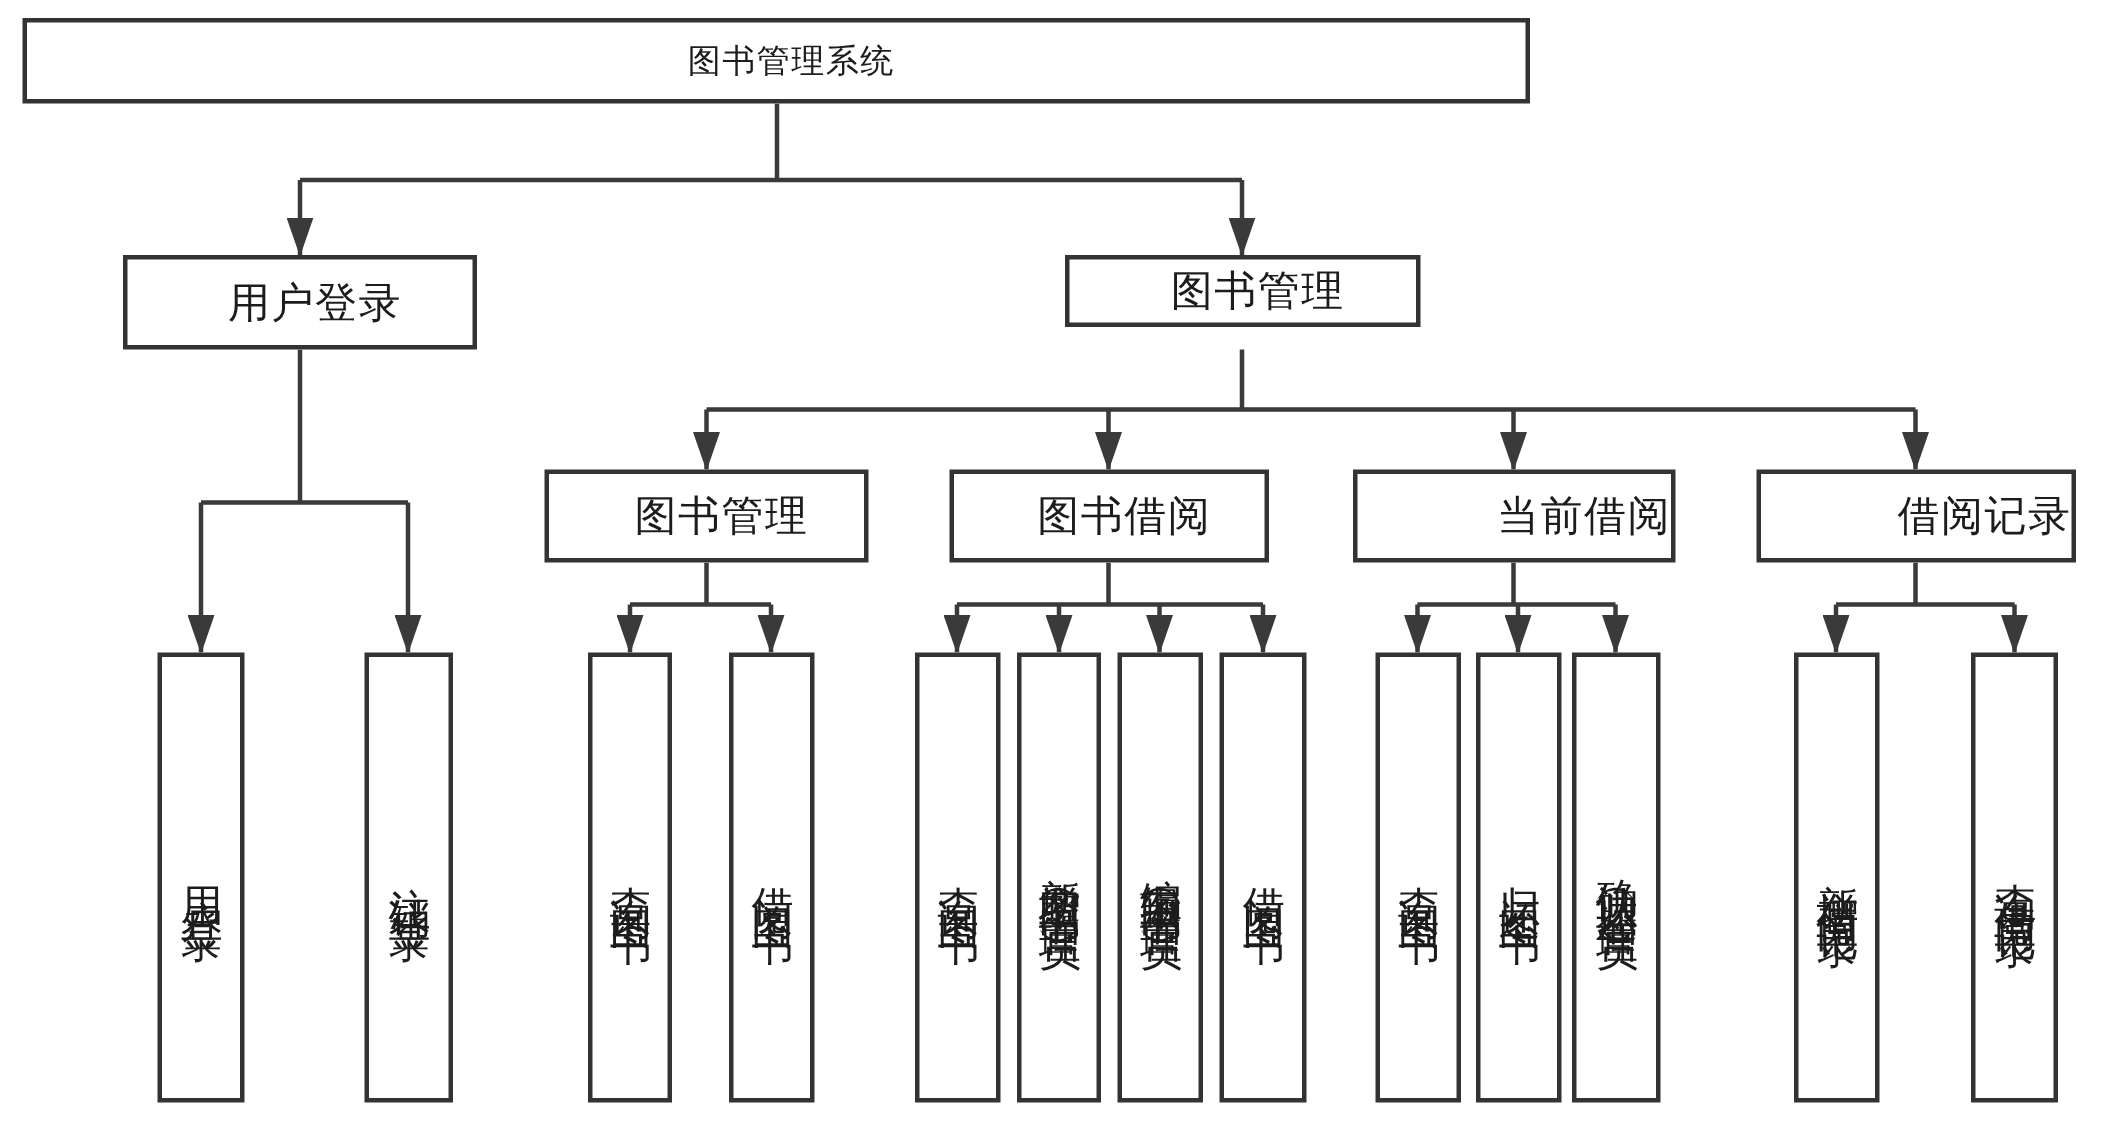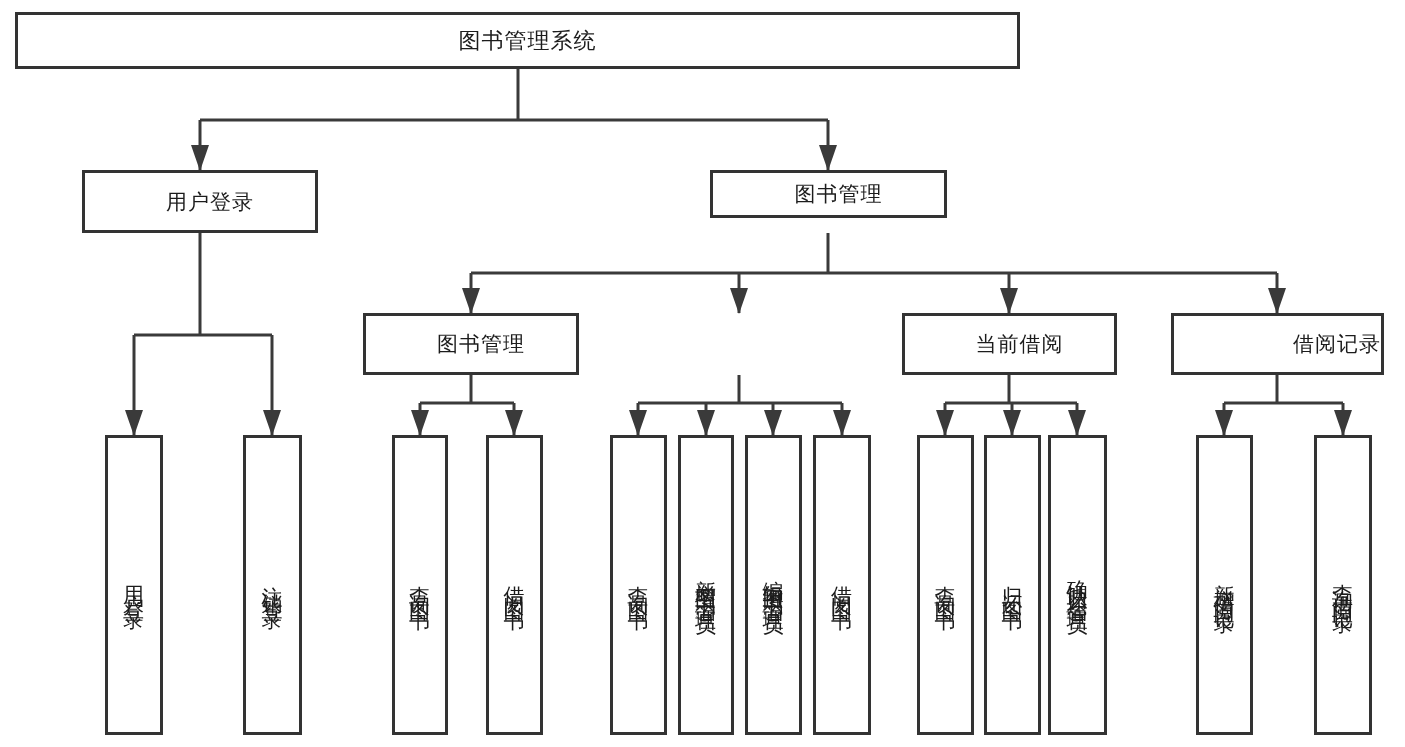--- a/index.html
+++ b/index.html
@@ -20,39 +20,39 @@
   }
   #wires{position:absolute;left:0;top:0;width:1405px;height:747px;}
   .node{
     position:absolute;
     box-sizing:border-box;
     border:3px solid var(--border);
     background:var(--bg);
     display:flex;
     align-items:center;
     justify-content:center;
-    font-size:21px;
+    font-size:28px;
     letter-spacing:1px;
     white-space:nowrap;
   }
   .hbox{text-align:center;padding-left:20px;}
   .root{font-size:22px;}
   .vbox{
     writing-mode:vertical-rl;
     letter-spacing:8px;
     line-height:1;
     white-space:normal;
   }
   
   #n-root            {left:15px;  top:12px;  width:1005px; height:57px;}
   #n-user-login      {left:82px;  top:170px; width:236px;  height:63px;}
   #n-book-management {left:710px; top:170px; width:237px;  height:48px;}
   #n-new-book        {left:363px; top:313px; width:216px;  height:62px;}
   #n-book-borrow     {left:633px; top:313px; width:213px;  height:62px;}
-  #n-current-borrow  {left:902px; top:313px; width:215px;  height:62px;}
+  #n-current-borrow  {left:902px; top:313px; width:215px;  height:62px;justify-content:flex-end;}
   #n-borrow-record   {left:1171px;top:313px; width:213px;  height:62px;justify-content:flex-end;}
   
   .leaf{top:435px;height:300px;}
   #n-user-login-leaf      {left:105px; width:58px;}
   #n-logout-leaf          {left:243px; width:59px;}
   #n-query-book-1         {left:392px; width:56px;}
   #n-borrow-book-1        {left:486px; width:57px;}
   #n-query-book-2         {left:610px; width:57px;}
   #n-add-book-admin       {left:678px; width:56px; letter-spacing:5px;}
   #n-edit-book-admin      {left:745px; width:57px; letter-spacing:5px;}
@@ -138,20 +138,23 @@
   <div class="node hbox" id="n-user-login">
     <span>用户登录</span>
   </div>
   <div class="node hbox" id="n-book-management">
     <span>图书管理</span>
   </div>
 
   <div class="node hbox" id="n-new-book">
     <span>图书管理</span>
   </div>
+  <div class="node hbox" id="n-book-borrow">
+    <span>图书借阅</span>
+  </div>
   <div class="node hbox" id="n-current-borrow">
     <span>当前借阅</span>
   </div>
   <div class="node hbox" id="n-borrow-record">
     <span>借阅记录</span>
   </div>
 
   <div class="node vbox leaf" id="n-user-login-leaf">
     <span>用户登录</span>
   </div>

